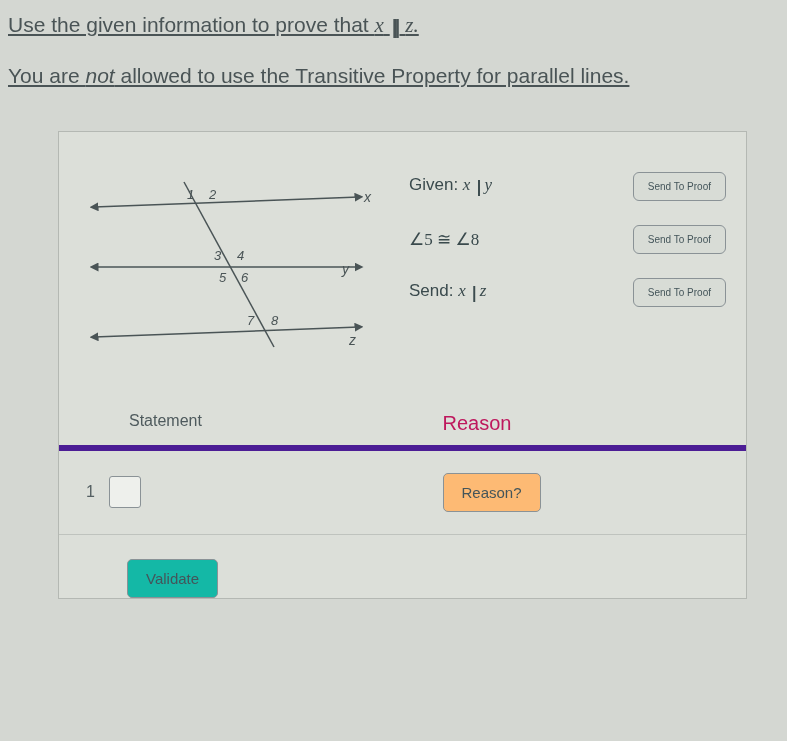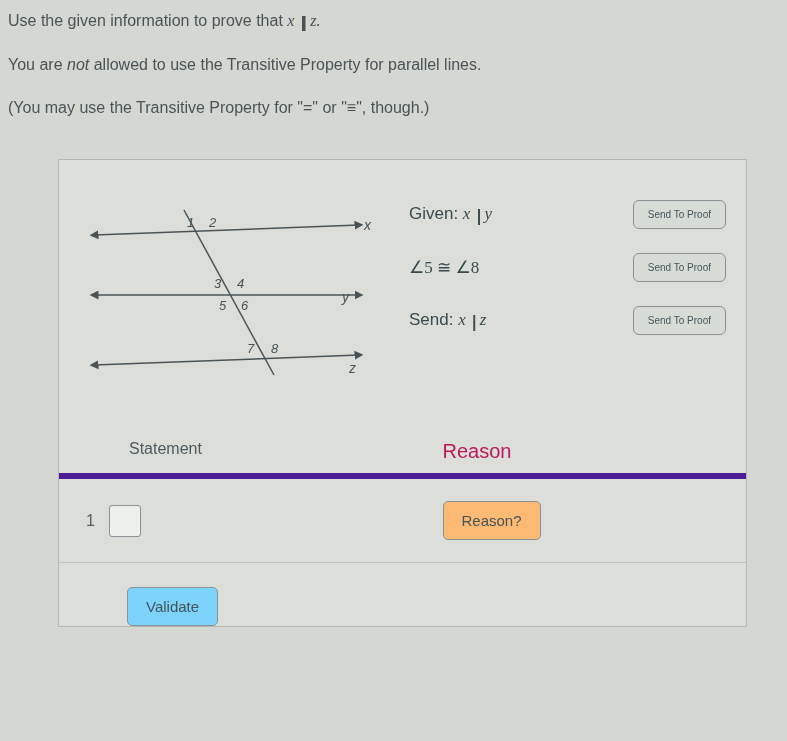--- a/index.html
+++ b/index.html
@@ -8,24 +8,25 @@
       background: #d4d7d2;
       color: #3a4a4d;
       width: 787px;
       height: 741px;
       overflow: hidden;
     }
     .instructions {
       padding: 10px 12px 20px 8px;
     }
     .instructions p {
-      font-size: 16px;
+      font-size: 21px;
       line-height: 1.4;
       margin-bottom: 20px;
       color: #4a5456;
+      text-decoration: underline;
     }
     .instructions .math-var {
       font-style: italic;
       font-family: 'Times New Roman', serif;
     }
     .parallel {
       display: inline-block;
       font-weight: bold;
       letter-spacing: -3px;
       margin: 0 2px;
@@ -138,39 +139,38 @@
       padding: 10px 18px;
       font-size: 15px;
       color: #44555a;
       cursor: pointer;
     }
     .validate-row {
       padding: 24px 0 0 68px;
     }
     .validate-btn {
       border: 1px solid #8a9296;
-      background: #7dd3fc;
+      background: #14b8a6;
       border-radius: 5px;
       padding: 10px 18px;
       font-size: 15px;
       color: #44555a;
       cursor: pointer;
     }
   </style>
 </head>
 <body>
 
 <div class="instructions">
   <p>
     <span>Use the given information to prove that </span><span class="math-var">x</span> <span class="parallel">||</span> <span class="math-var">z.</span>
   </p>
   <p>
     <span>You are </span><span class="not-italic">not</span><span> allowed to use the Transitive Property for parallel lines.</span>
   </p>
-  <p>(You may use the Transitive Property for "=" or "≡", though.)</p>
 </div>
 
 <div class="main-box">
   <div class="top-section">
     <div class="diagram-wrap">
       <svg viewBox="0 0 310 200">
         <defs>
           <marker id="arr" viewBox="0 0 10 10" refX="5" refY="5" markerWidth="6" markerHeight="6" orient="auto-start-reverse">
             <path d="M 0 0 L 10 5 L 0 10 z" fill="#4a5456"></path>
           </marker>

